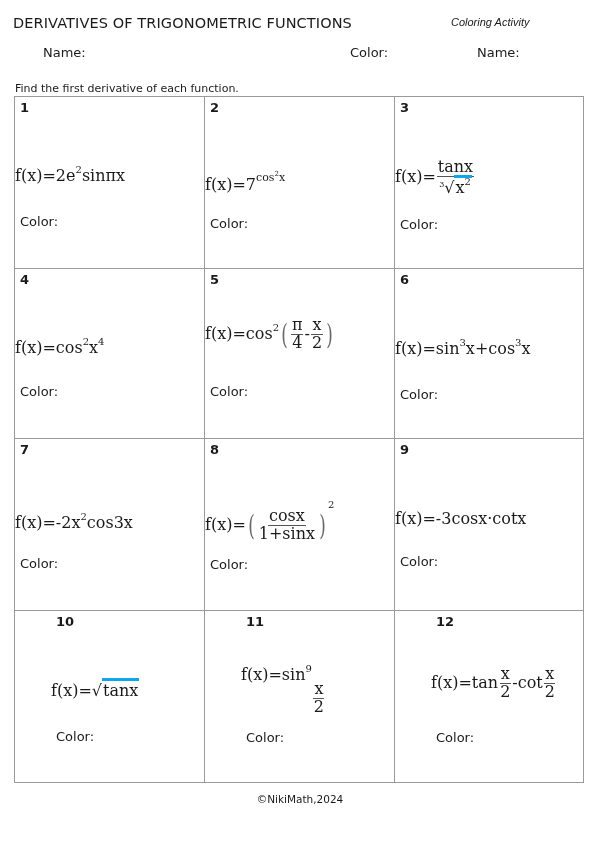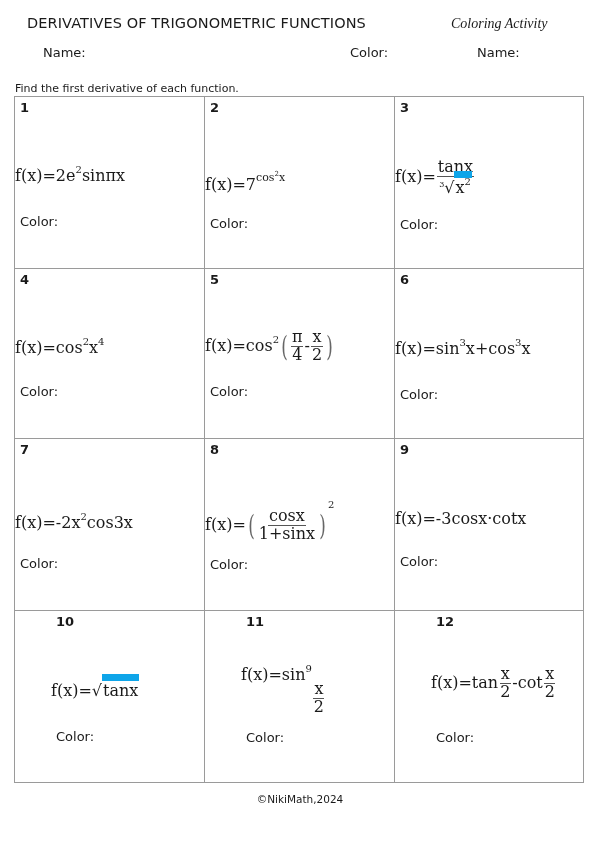--- a/index.html
+++ b/index.html
@@ -1,39 +1,39 @@
 <!DOCTYPE html>
 <html><head>
 <meta charset="utf-8">
 <style>
   html, body { margin:0; padding:0; background:#ffffff; }
   body { width:600px; height:848px; position:relative; overflow:hidden; color:#1a1a1a;
          font-family:"DejaVu Sans", sans-serif; }
-  .title { position:absolute; left:27px; top:15px; font-size:14.5px; letter-spacing:0.1px; }
-  .activity { position:absolute; left:451px; top:16px; font-size:14px; font-style:italic;
-              font-family:Liberation Serif, serif; }
+  .title { position:absolute; left:13px; top:15px; font-size:14.5px; letter-spacing:0.1px; }
+  .activity { position:absolute; left:451px; top:16px; font-size:11px; font-style:italic;
+              font-family:Liberation Sans, sans-serif; }
   .field { position:absolute; top:45px; font-size:13px;margin-left:28px; }
   .instr { position:absolute; left:15px; top:82px; font-size:11px; }
   .grid { position:absolute; left:14px; top:96px; width:570px; height:687px;
           border:1px solid #9a9a9a; box-sizing:border-box;
           display:grid; grid-template-columns:190px 190px 188px;
           grid-template-rows:172px 170px 172px 171px; }
   .cell { position:relative; border-right:1px solid #9a9a9a; border-bottom:1px solid #9a9a9a; }
   .cell.c3 { border-right:none; }
   .cell.r4 { border-bottom:none;margin-left:36px; }
   .num { position:absolute; left:5px; top:3px; font-weight:bold; font-size:13px; }
   .color { position:absolute; left:5px; font-weight:normal; font-size:13px; }
   .fx { position:absolute; left:0; right:0; text-align:left; font-family:"DejaVu Serif", serif;
         font-size:16px; white-space:nowrap; }
   .fx sup { font-size:10px; vertical-align:8px; }
   .frac { display:inline-flex; flex-direction:column; align-items:center; vertical-align:middle; line-height:1.05; margin:0 1px; }
   .frac .n { border-bottom:1px solid #555; padding:0 1px; }
   .frac .d { padding:0 1px; }
   .paren { font-size:28px; font-weight:100; color:#666; vertical-align:middle; transform:scaleX(0.6); display:inline-block; }
-  .sqrt { border-top:7px solid #0ea5e9; padding:0 1px; }
+  .sqrt { border-top:3px solid #0ea5e9; padding:0 1px; }
   .footer { position:absolute; left:0; right:0; top:793px; text-align:center; font-size:10.5px; }
 </style>
 </head>
 <body>
 
 <div class="title">DERIVATIVES OF TRIGONOMETRIC FUNCTIONS</div>
 <div class="activity">Coloring Activity</div>
 <div class="field" style="left:15px">Name:</div>
 <div class="field" style="left:322px">Color:</div>
 <div class="field" style="left:449px">Name:</div>
@@ -71,21 +71,21 @@
   <div class="cell">
     <div class="num">4</div>
     <div class="fx" style="top:67px">
       <span>f(x)=</span><span>cos</span><sup>2</sup><span>x</span><sup>4</sup>
     </div>
     <div class="color" style="top:115px">Color:</div>
   </div>
 
   <div class="cell">
     <div class="num">5</div>
-    <div class="fx" style="top:60px">
+    <div class="fx" style="top:48px">
       <span>f(x)=</span><span>cos</span><sup>2</sup><span class="paren">(</span><span class="frac">
           <span class="n">π</span>
           <span class="d">4</span>
         </span><span>-</span><span class="frac">
           <span class="n">x</span>
           <span class="d">2</span>
         </span><span class="paren">)</span>
     </div>
     <div class="color" style="top:115px">Color:</div>
   </div>

